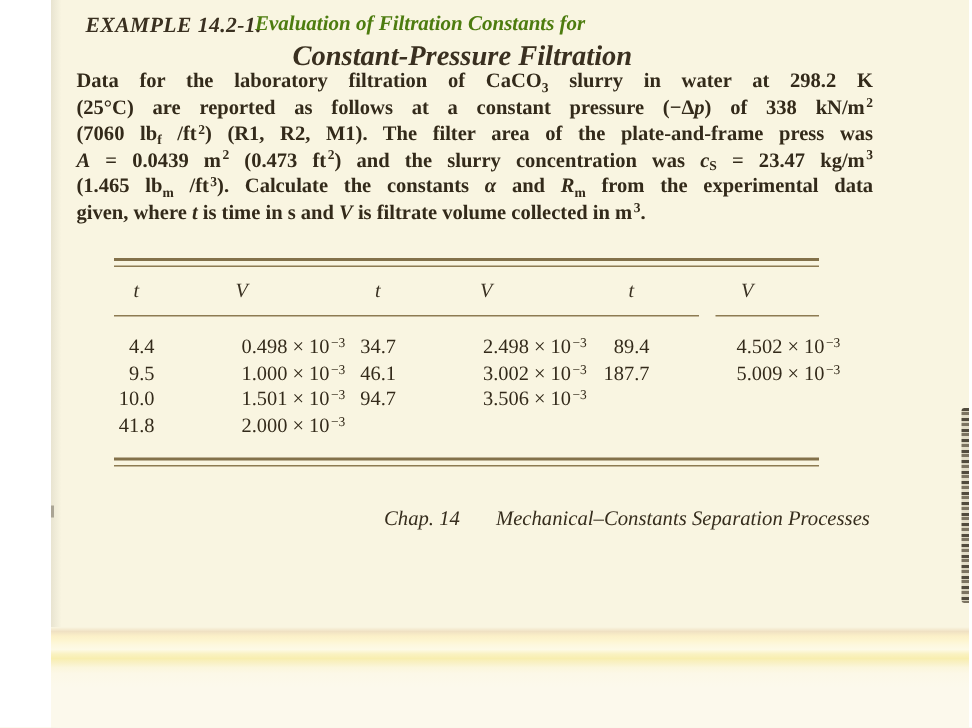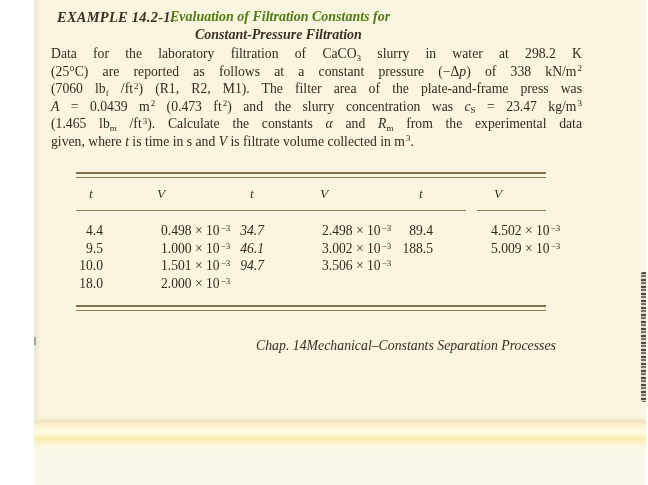--- a/index.html
+++ b/index.html
@@ -55,56 +55,56 @@
     position:absolute;left:23px;top:9px;
     font-size:14.4px;font-weight:bold;font-style:italic;
     letter-spacing:.3px;color:#3a3020;
   }
   .ex-title1{
     position:absolute;left:136px;top:9px;
     font-size:14px;font-weight:bold;font-style:italic;color:#4d7c0f;
   }
   .ex-title2{
     position:absolute;left:161px;top:27px;
-    font-size:14px;font-weight:bold;font-style:italic;color:#3a3020;text-align:center;
+    font-size:19px;font-weight:bold;font-style:italic;color:#3a3020;text-align:center;
   }
 
   .paragraph{
     position:absolute;left:17px;top:45px;width:531px;
     font-size:13.7px;line-height:17.5px;color:#332a1a;
   }
   .par-line{
-    text-align:justify;text-align-last:justify;height:17.5px;white-space:normal;
+    text-align:justify;text-align-last:justify;height:17.5px;white-space:normal;font-weight:bold;
   }
   .par-line.last{text-align-last:left;}
 
   sup{font-size:.66em;line-height:0;position:relative;top:-.45em;vertical-align:baseline;margin-left:1px;}
   sub{font-size:.66em;line-height:0;position:relative;top:.28em;vertical-align:baseline;}
 
   .dtable{
     position:absolute;left:42px;top:172px;width:470px;height:145px;
     font-size:13.6px;color:#332a1a;
   }
   .rule{position:absolute;background:#8d7b52;height:1px;}
   .rule.thick{height:1.5px;background:#83714a;}
   .hdr{
     position:absolute;top:14px;font-style:italic;font-size:13.5px;color:#3a3122;
   }
   .col-group{position:absolute;top:51px;}
   .trow{display:flex;height:17.7px;align-items:baseline;gap:44px;}
   .tcell{display:inline-block;text-align:right;}
   .g1 .tcell{width:27px;}
-  .g2 .tcell{width:36px;font-style:italic;}
+  .g2 .tcell{width:36px;}
   .g3 .tcell{width:41px;}
   .vcell{margin-left:14px;white-space:nowrap;}
 
   .footer{
     position:absolute;left:222px;top:338px;
     font-style:italic;font-size:13.8px;color:#362d1d;
-    display:flex;white-space:nowrap;text-align:right;
+    display:flex;gap:24px;white-space:nowrap;text-align:right;
   }
 </style>
 </head>
 <body>
 
 <div class="page">
 
   <span class="ex-label">EXAMPLE 14.2-1.</span>
   <span class="ex-title1">Evaluation of Filtration Constants for</span>
   <span class="ex-title2">Constant-Pressure Filtration</span>
@@ -139,21 +139,21 @@
         </div>
         <div class="trow">
           <span class="tcell">9.5</span>
           <span class="vcell">1.000 × 10<sup>−3</sup></span>
         </div>
         <div class="trow">
           <span class="tcell">10.0</span>
           <span class="vcell">1.501 × 10<sup>−3</sup></span>
         </div>
         <div class="trow">
-          <span class="tcell">18.0</span>
+          <span class="tcell">41.8</span>
           <span class="vcell">2.000 × 10<sup>−3</sup></span>
         </div>
       </div>
     <div class="col-group g2" style="left:152px;">
         <div class="trow">
           <span class="tcell">34.7</span>
           <span class="vcell">2.498 × 10<sup>−3</sup></span>
         </div>
         <div class="trow">
           <span class="tcell">46.1</span>
@@ -163,21 +163,21 @@
           <span class="tcell">94.7</span>
           <span class="vcell">3.506 × 10<sup>−3</sup></span>
         </div>
       </div>
     <div class="col-group g3" style="left:316px;">
         <div class="trow">
           <span class="tcell">89.4</span>
           <span class="vcell">4.502 × 10<sup>−3</sup></span>
         </div>
         <div class="trow">
-          <span class="tcell">188.5</span>
+          <span class="tcell">187.7</span>
           <span class="vcell">5.009 × 10<sup>−3</sup></span>
         </div>
       </div>
 
     <div class="rule thick" style="left:0;top:133px;width:470px;"></div>
     <div class="rule" style="left:0;top:138px;width:470px;"></div>
   </div>
 
   <div class="footer">
     <span>Chap. 14</span>

